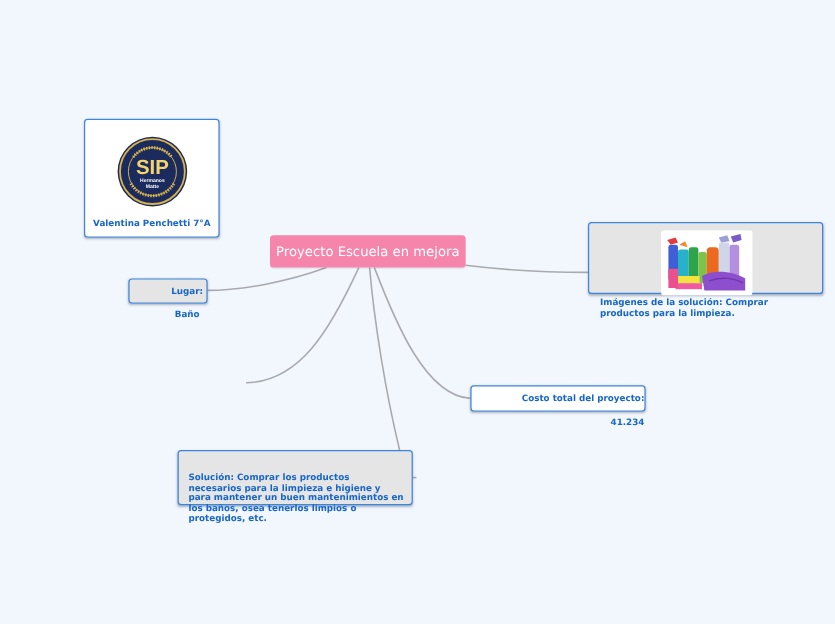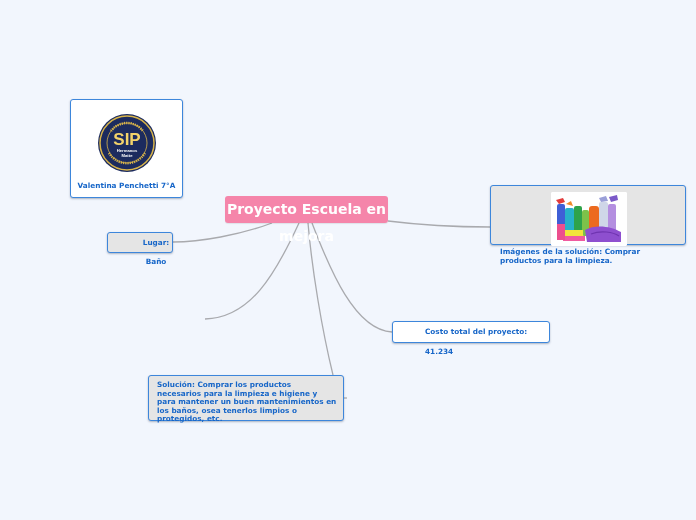--- a/index.html
+++ b/index.html
@@ -45,22 +45,22 @@
     .node .text {
       display: block;
     }
     #central {
       position: absolute;
       left: 225px; top: 196px;
       width: 163px; height: 27px;
       background: #f585aa;
       border-radius: 3px;
       color: #ffffff;
-      font-weight: bold;
-      font-size: 14px;
+      font-weight: normal;
+      font-size: 11px;
       line-height: 27px;
       text-align: center;
       box-shadow: 0 1px 1px rgba(0,0,0,0.08);
       cursor: pointer;
     }
     #sip-card {
       left: 70px; top: 99px;
       width: 113px; height: 99px;
       text-align: center;
     }
@@ -80,28 +80,28 @@
       line-height: 19px;
       text-align: center;
     }
     #problema {
       left: 10px; top: 300px;
       width: 195px; height: 38px;
       padding: 6px 0 0 8px;
     }
     #costo {
       left: 392px; top: 321px;
-      width: 158px; height: 22px;
+      width: 146px; height: 22px;
       line-height: 20px;
-      text-align: left;
+      text-align: right;
     }
     #solucion {
       left: 148px; top: 375px;
       width: 196px; height: 46px;
-      padding: 5px 6px 0 8px;
+      padding: 18px 6px 0 8px;
     }
     #imagenes {
       left: 490px; top: 185px;
       width: 196px; height: 60px;
     }
     #imagenes .photo {
       position: absolute;
       left: 60px; top: 6px;
       width: 76px; height: 54px;
       background: #ffffff;

